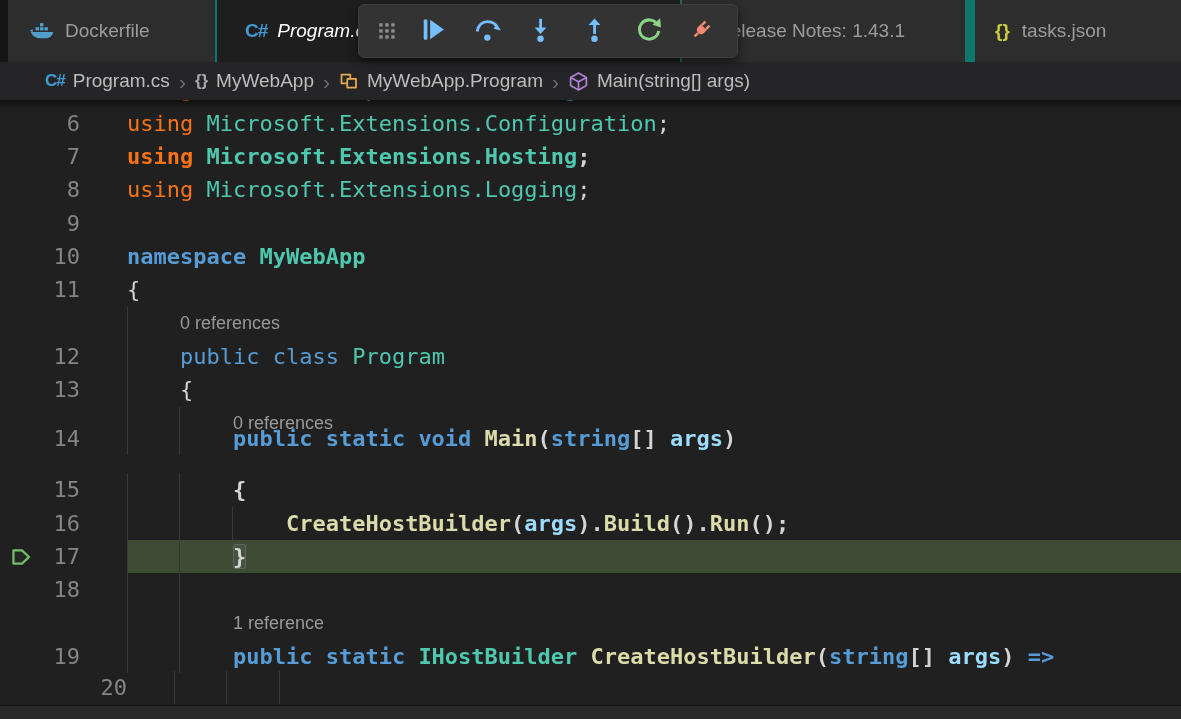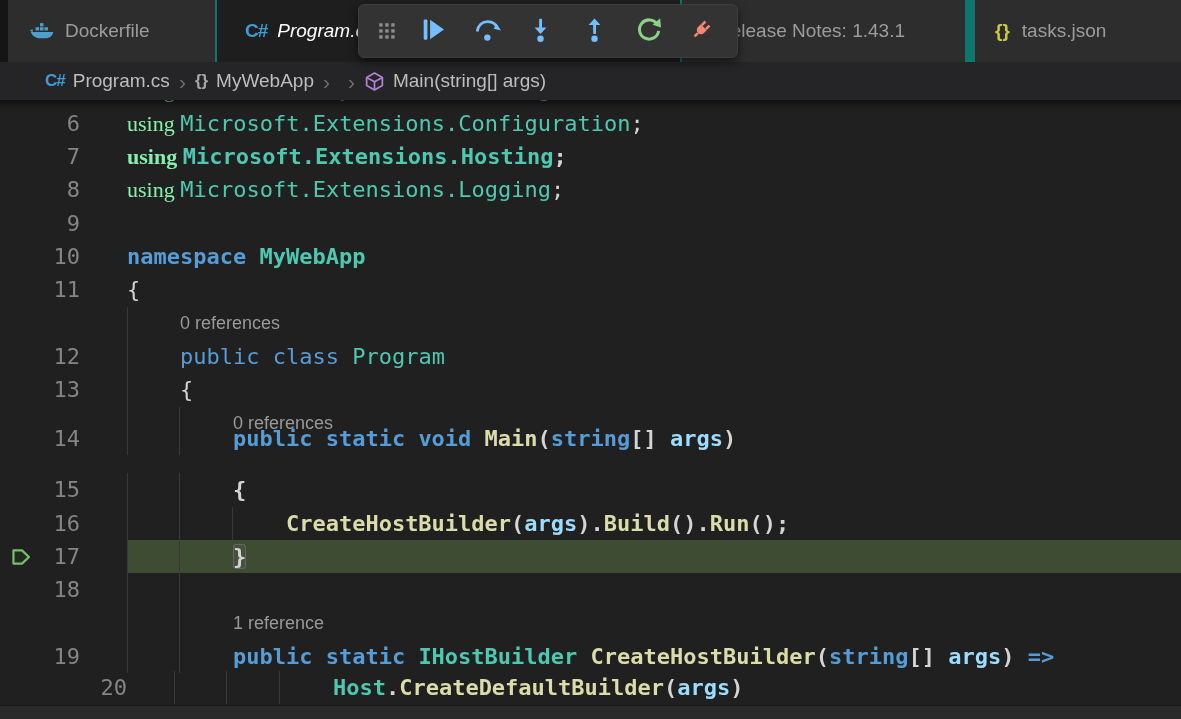--- a/index.html
+++ b/index.html
@@ -40,21 +40,21 @@
   
   .editor{position:absolute;left:0;top:0;width:1181px;height:719px;z-index:1;}
   .topshadow{position:absolute;left:0;top:100px;width:1181px;height:9px;background:linear-gradient(rgba(0,0,0,.5),rgba(0,0,0,0));z-index:3;}
   .row{position:absolute;left:0;width:1181px;height:33.34px;}
   .hlband{position:absolute;left:127px;right:0;top:0;bottom:0;background:#3d4c33;}
   .guide{position:absolute;top:0;bottom:0;width:1px;background:#393939;}
   .num{position:absolute;left:0;top:0;width:80px;text-align:right;color:#858585;font-family:"DejaVu Sans Mono",monospace;font-size:22px;line-height:33.34px;}
   .code{position:absolute;top:0;white-space:pre;font-family:"DejaVu Sans Mono",monospace;font-size:22px;line-height:33.34px;color:#d4d4d4;}
   .row.b .code{font-weight:bold;}
   .lens{position:absolute;top:0;font-size:18px;line-height:33.34px;color:#999999;cursor:pointer;}
-  .tk-u{color:#86efac;font-family:Liberation Serif, serif;} .tk-k{color:#569CD6;} .tk-t{color:#4EC9B0;}
+  .tk-u{color:#f97316;} .tk-k{color:#569CD6;} .tk-t{color:#4EC9B0;}
   .tk-f{color:#DCDCAA;} .tk-pm{color:#9CDCFE;} .tk-p{color:#d4d4d4;}
   .bm{box-shadow:inset 0 0 0 1px #646464;background:rgba(120,120,120,.16);border-radius:3px;}
   .dbgarrow{position:absolute;left:10px;top:6px;}
   .bottomstrip{position:absolute;left:0;top:705px;width:1181px;height:14px;background:#2a2a2b;border-top:1px solid #171718;box-sizing:border-box;z-index:2;}
 </style>
 </head>
 <body>
 
 <div class="stage">
 
@@ -151,38 +151,46 @@
           <div class="guide" style="left: 126.5px;"></div>
           <div class="guide" style="left: 179.476px;"></div>
           <div class="num">19</div>
           <div class="code" style="left: 232.952px;"><span class="tk-k">public </span><span class="tk-k">static </span><span class="tk-t">IHostBuilder </span><span class="tk-f">CreateHostBuilder</span><span class="tk-p">(</span><span class="tk-k">string</span><span class="tk-p">[] </span><span class="tk-pm">args</span><span class="tk-p">) </span><span class="tk-k">=&gt;</span></div>
         </div>
         <div class="row b" style="top: 671px; margin-left: 47px;">
           <div class="guide" style="left: 126.5px;"></div>
           <div class="guide" style="left: 179.476px;"></div>
           <div class="guide" style="left: 232.452px;"></div>
           <div class="num">20</div>
-          <div class="code" style="left: 285.928px;"><span class="tk-t">Host</span><span class="tk-p">.</span><span class="tk-f">CreateDefaultBuilder</span><span class="tk-p">(</span><span class="tk-pm">args</span><span class="tk-p">)</span></div>
         </div>
       </div>
     <div class="topshadow"></div>
     <div class="bottomstrip"></div>
   </div>
 
   <div class="breadcrumbs">
     <span class="bc-item">
       <span class="ticon bc-cs">C#</span>
       <span>Program.cs</span>
     </span>
     <span class="bc-sep">›</span>
     <span class="bc-item">
       <span class="ticon bc-ns">{}</span>
       <span>MyWebApp</span>
     </span>
     <span class="bc-sep">›</span>
+    <span class="bc-item">
+      <span class="ticon">
+        <svg width="20" height="20" viewBox="0 0 16 16" fill="none" stroke="#E8AB53" stroke-width="1.4" stroke-linejoin="round">
+            <path d="M2 2.8 h7 v3.4 h4.6 v7 h-7 v-3.4 h-4.6 Z"></path>
+            <path d="M6.6 9.8 V6.2 h2.4"></path>
+          </svg>
+      </span>
+      <span>MyWebApp.Program</span>
+    </span>
     <span class="bc-sep">›</span>
     <span class="bc-item">
       <span class="ticon">
         <svg width="21" height="21" viewBox="0 0 16 16" fill="none" stroke="#B180D7" stroke-width="1.3" stroke-linejoin="round">
             <path d="M8 1.6 L14 4.9 V11.1 L8 14.4 L2 11.1 V4.9 Z"></path>
             <path d="M2.3 5.1 L8 8.2 L13.7 5.1"></path>
             <path d="M8 8.2 V14.2"></path>
           </svg>
       </span>
       <span>Main(string[] args)</span>

